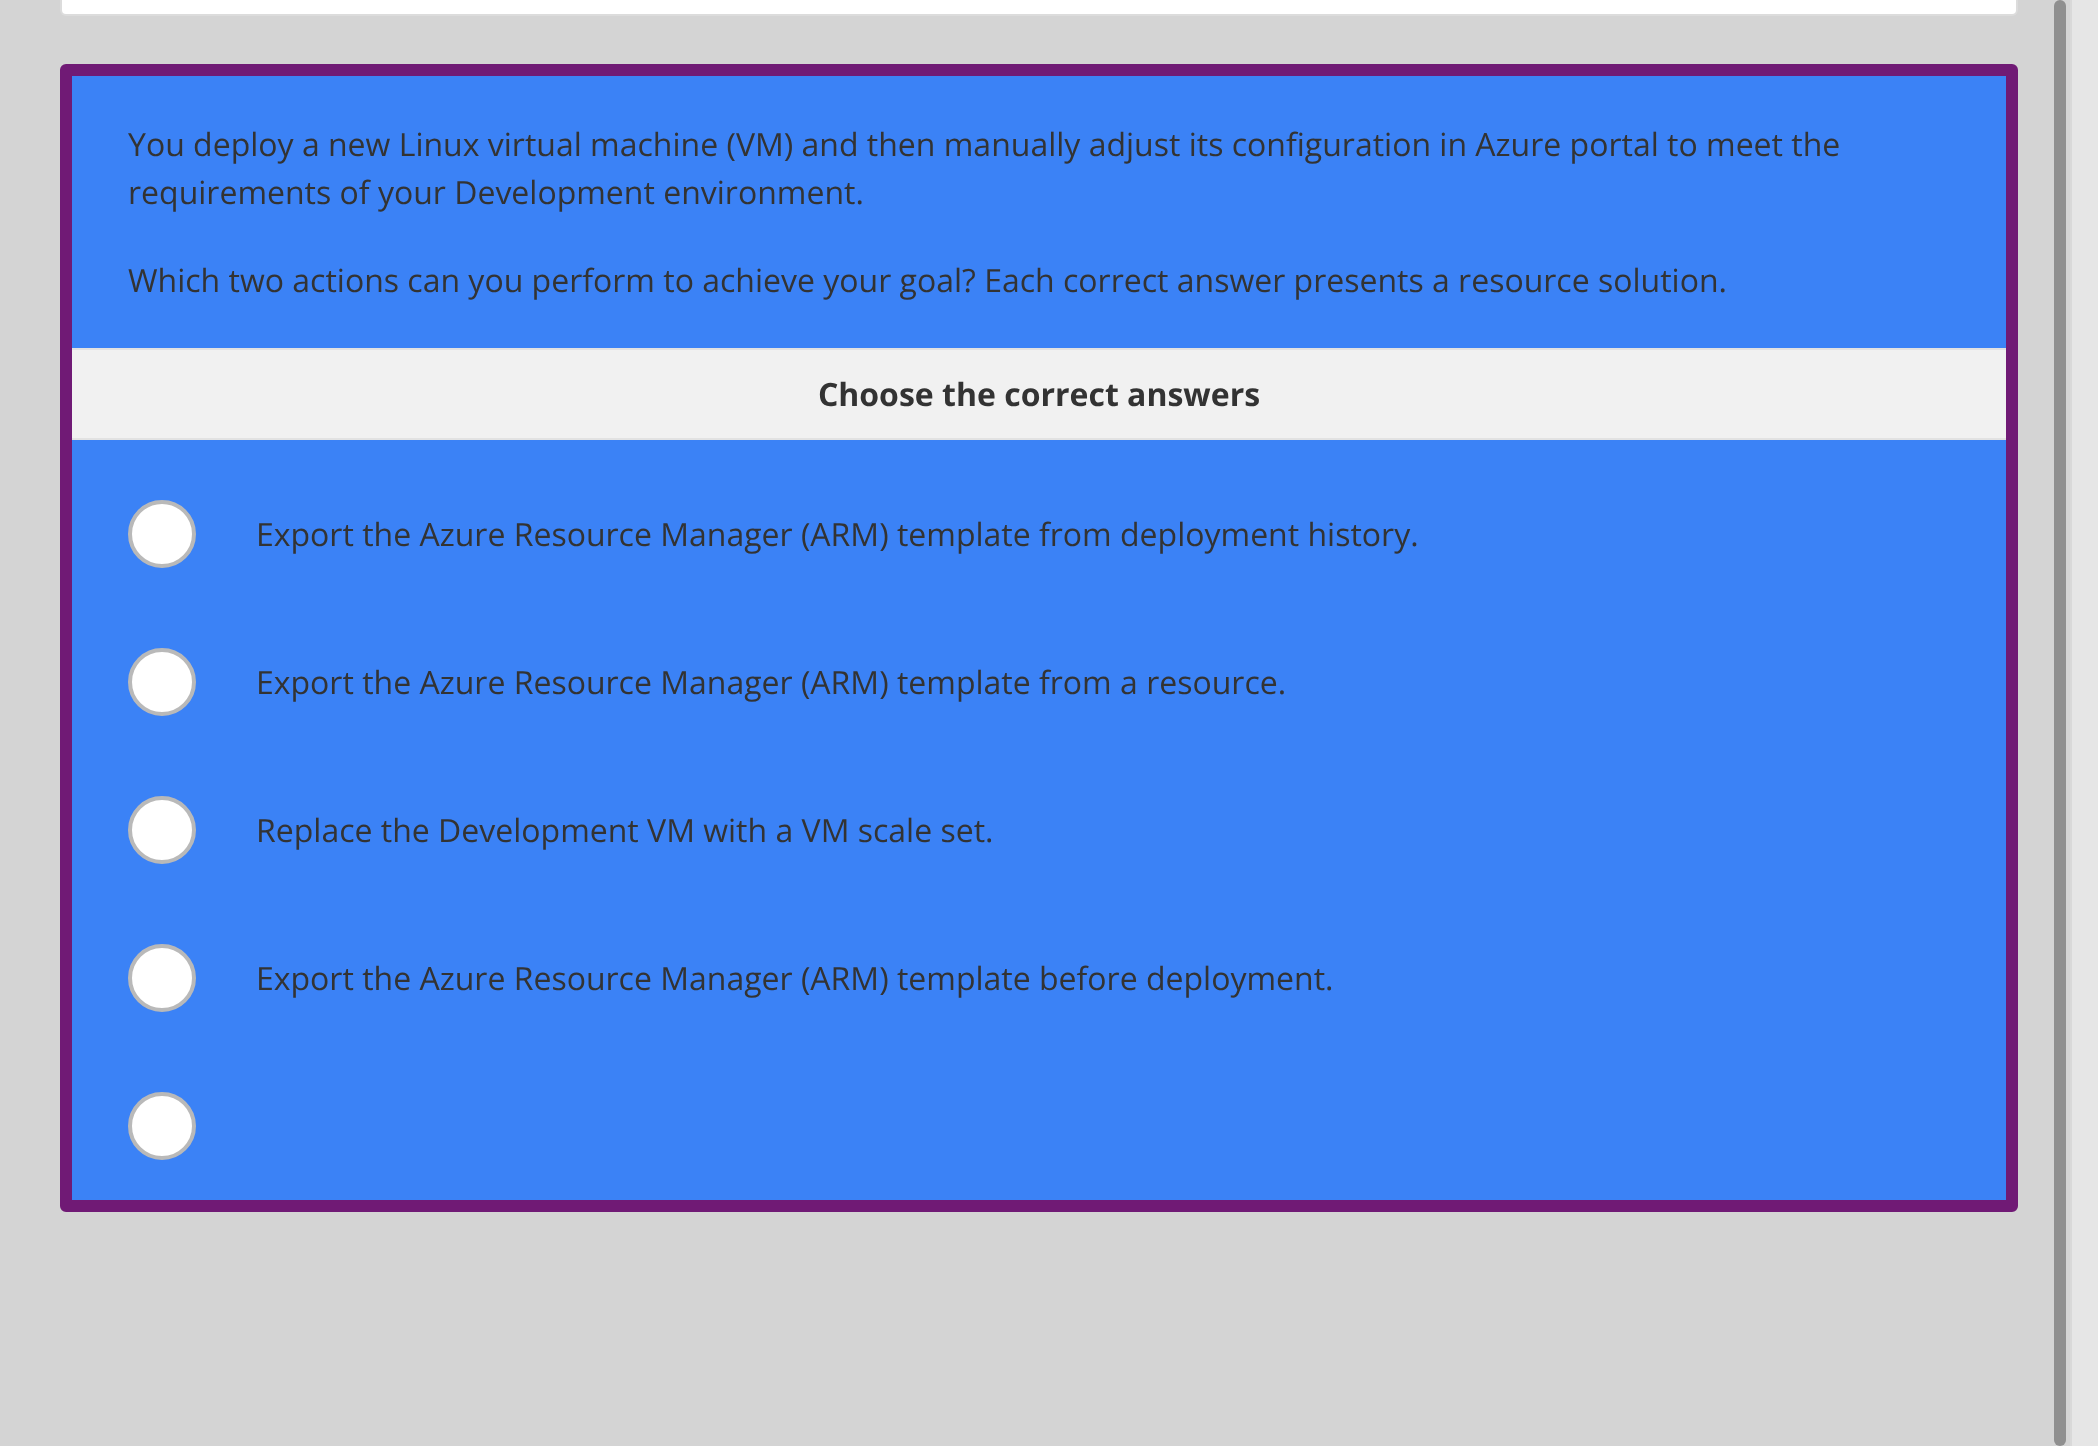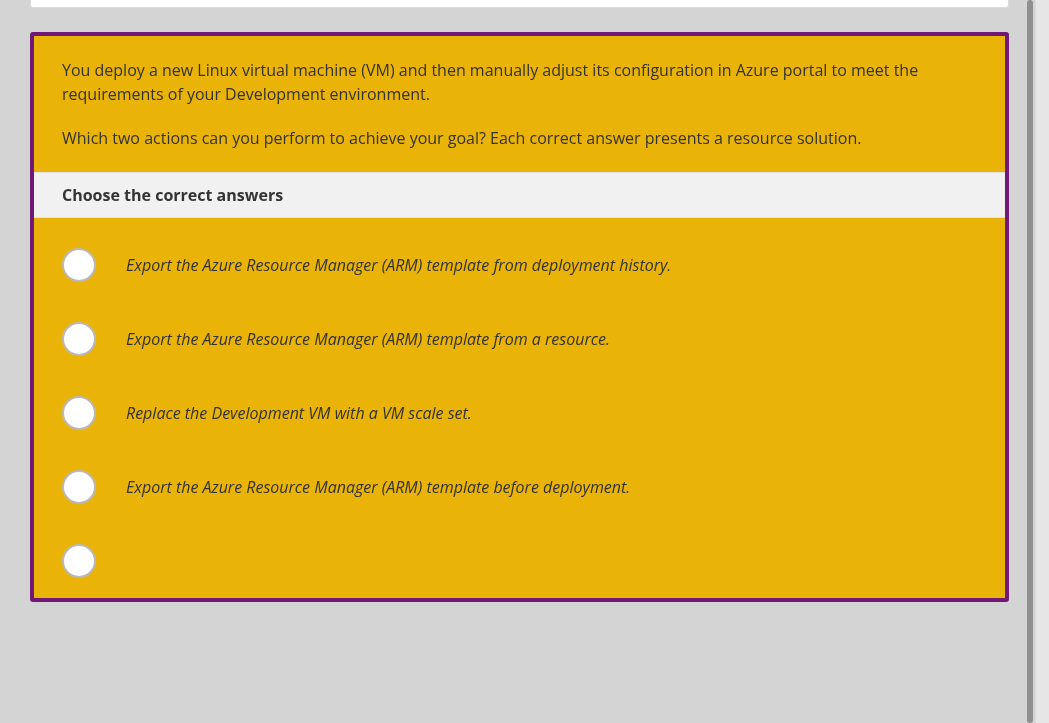--- a/index.html
+++ b/index.html
@@ -23,22 +23,22 @@
     }
     .top-spacer-box {
       background: #ffffff;
       border: 1px solid #dcdcdc;
       border-top: none;
       border-radius: 0 0 3px 3px;
       height: 8px;
       margin-bottom: 24px;
     }
     .question-card {
-      background: #eab308;
-      border: 4px solid #701a75;
+      background: #3b82f6;
+      border: 6px solid #701a75;
       border-radius: 3px;
       overflow: hidden;
     }
     .question-body {
       padding: 22px 28px 22px 28px;
       font-size: 16px;
       line-height: 1.5;
       color: #333333;
       font-weight: 400;
     }
@@ -49,30 +49,30 @@
       margin-bottom: 0;
     }
     .instruction-bar {
       background: #f1f1f1;
       border-top: 1px solid #e2e2e2;
       border-bottom: 1px solid #e2e2e2;
       padding: 11px 28px;
       font-size: 16px;
       font-weight: 700;
       color: #333333;
+      text-align: center;
     }
     .options-area {
       padding: 10px 0 0 0;
     }
     .option-row {
       display: flex;
       align-items: center;
       padding: 20px 28px;
       cursor: pointer;
-      font-style: italic;
     }
     .radio-circle {
       width: 34px;
       height: 34px;
       min-width: 34px;
       border: 2px solid #b9b9b9;
       border-radius: 50%;
       margin-right: 30px;
       background: #ffffff;
     }

